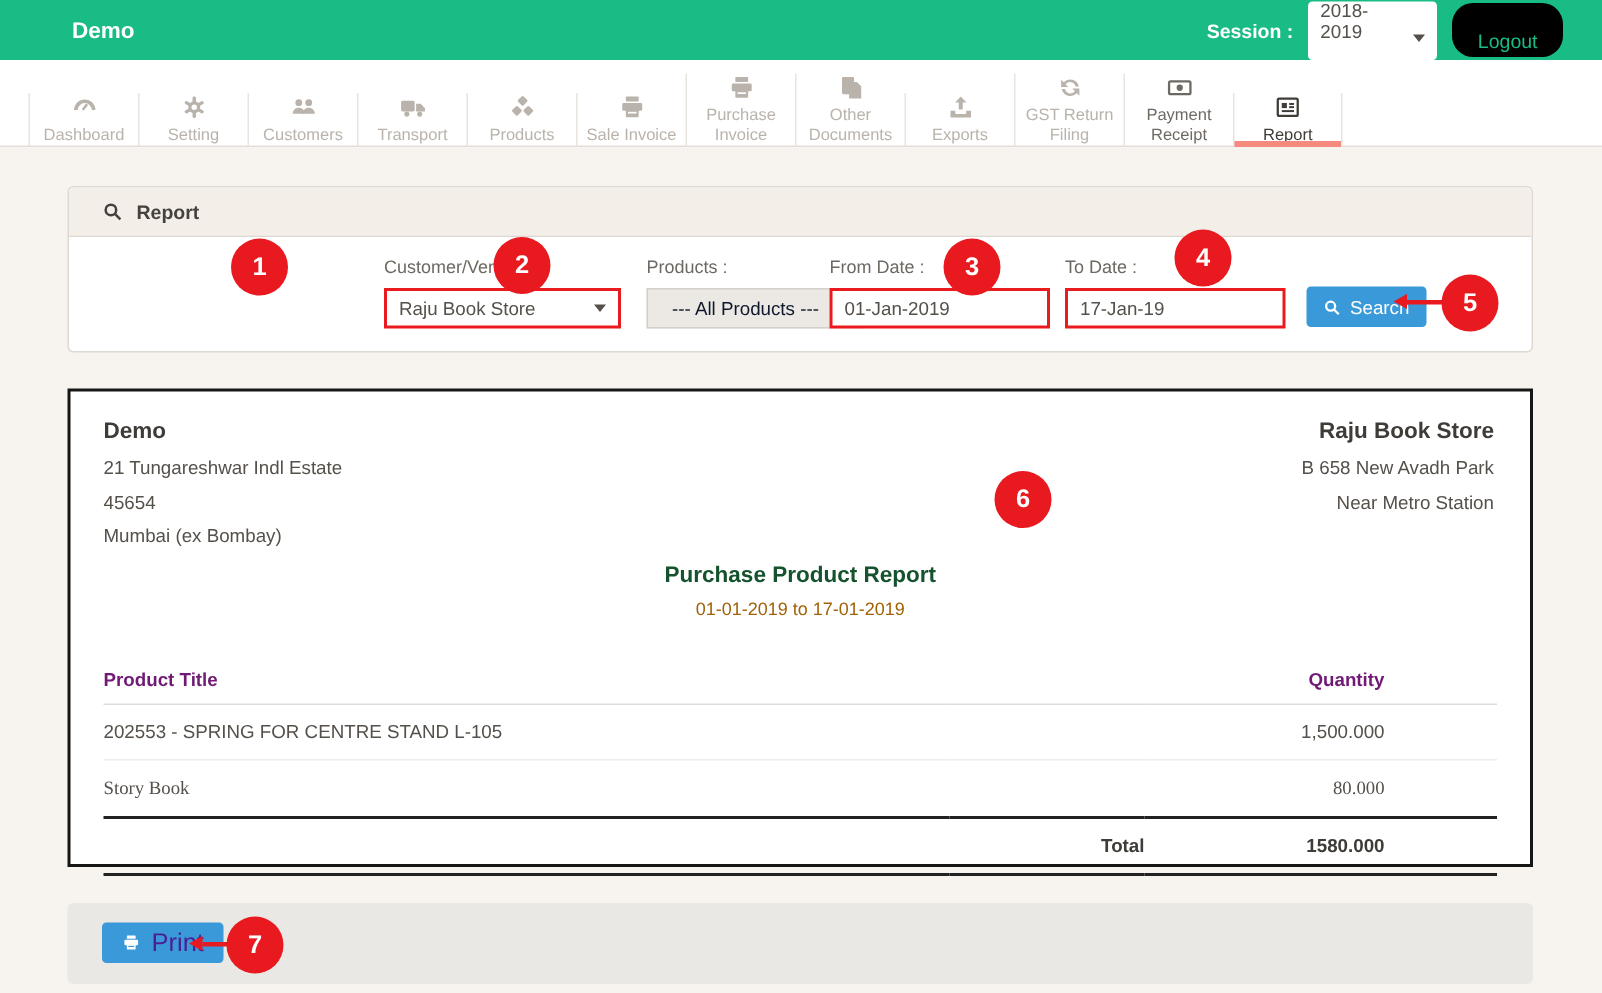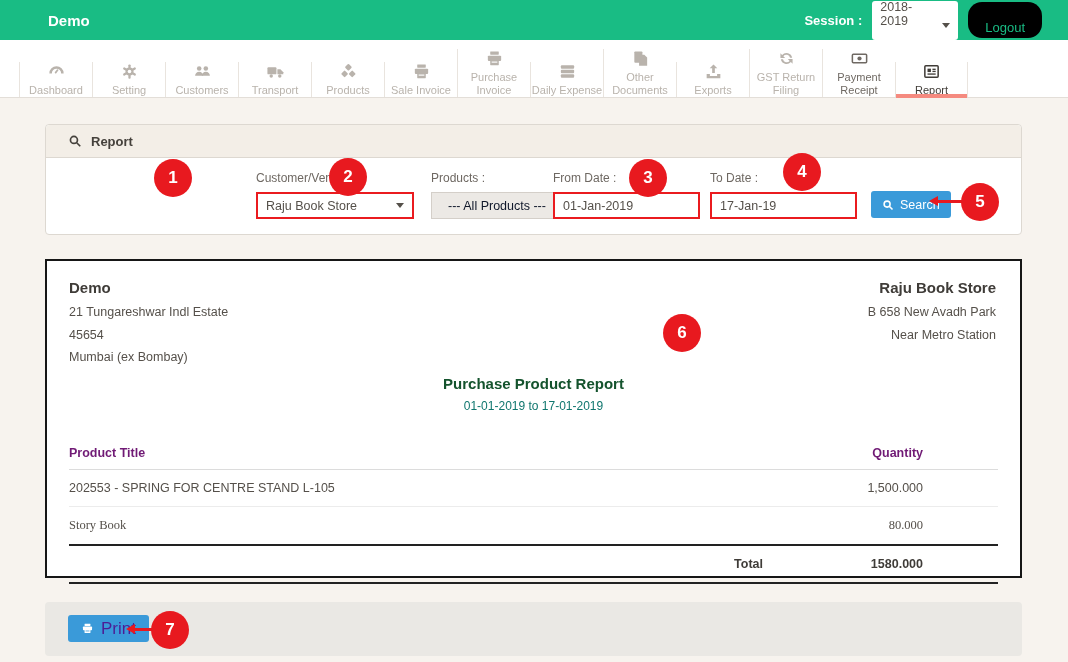--- a/index.html
+++ b/index.html
@@ -49,21 +49,21 @@
   .search-btn { position:absolute; left:825px; top:66px; height:27px; background:#3a9ad9; border:none; border-radius:3px; color:#fff; font-size:12.5px; padding:0 11px; display:flex; align-items:center; gap:6px; cursor:pointer; font-family:inherit; }
   .search-btn svg { width:12px; height:12px; }
 
   
   .report-box { position:absolute; left:45px; top:259px; width:977px; height:319px; background:#fff; border:2px solid #161616; padding:18px 22px 0 22px; }
   .company-block .name { font-size:15px; font-weight:bold; color:#3f3c38; margin-bottom:5px; }
   .addr-line { font-size:12.5px; color:#55504a; line-height:1.8; }
   .vendor-block { position:absolute; right:24px; top:18px; text-align:right; }
   .vendor-block .name { font-size:15px; font-weight:bold; color:#3f3c38; margin-bottom:5px; }
   .report-title { text-align:center; font-size:15px; font-weight:bold; color:#14532d; margin-top:6px; }
-  .report-subtitle { text-align:center; font-size:12px; color:#0f766e; margin-top:7px; }
+  .report-subtitle { text-align:center; font-size:12px; color:#a16207; margin-top:7px; }
   .report-table { width:100%; border-collapse:collapse; margin-top:24px; }
   .report-table col.c-total { width:130px; }
   .report-table col.c-qty { width:235px; }
   .report-table th { font-size:12.5px; font-weight:bold; color:#701a75; text-align:left; padding:9px 0; border-bottom:1px solid #dcdcdc; }
   .report-table td { font-size:12.5px; color:#55504a; padding:11px 0; }
   .report-table .qty { text-align:right; padding-right:75px; }
   .data-row td { border-bottom:1px solid #ececec; }
   .data-row.last td { border-bottom:2px solid #222;font-family:Liberation Serif, serif; }
   .total-row td { border-bottom:2px solid #222; font-weight:bold; color:#3f3c38; }
   .total-row .total-label { text-align:right; }
@@ -168,30 +168,20 @@
     <div class="nav-item disabled">
       <span>
           <svg viewBox="0 0 20 20" fill="currentColor">
             <rect x="5.5" y="2.5" width="9" height="3.5" rx=".5"></rect>
             <rect x="3" y="7" width="14" height="5.5" rx="1"></rect>
             <rect x="5.5" y="11" width="9" height="6" rx=".5"></rect>
             <rect x="7" y="13.2" width="6" height="1.2" fill="#fff"></rect>
           </svg>
         </span>
       <span class="nlabel">Purchase Invoice</span>
-    </div>
-    <div class="nav-item disabled">
-      <span>
-          <svg viewBox="0 0 20 20" fill="currentColor">
-            <rect x="3" y="3.5" width="14" height="3.6" rx="1"></rect>
-            <rect x="3" y="8.2" width="14" height="3.6" rx="1"></rect>
-            <rect x="3" y="12.9" width="14" height="3.6" rx="1"></rect>
-          </svg>
-        </span>
-      <span class="nlabel">Daily Expense</span>
     </div>
     <div class="nav-item disabled">
       <span>
           <svg viewBox="0 0 20 20" fill="currentColor">
             <rect x="3.5" y="2.5" width="8.5" height="12" rx="1"></rect>
             <path d="M8.5 6H14l3 3v8.5H8.5z"></path>
           </svg>
         </span>
       <span class="nlabel">Other Documents</span>
     </div>

